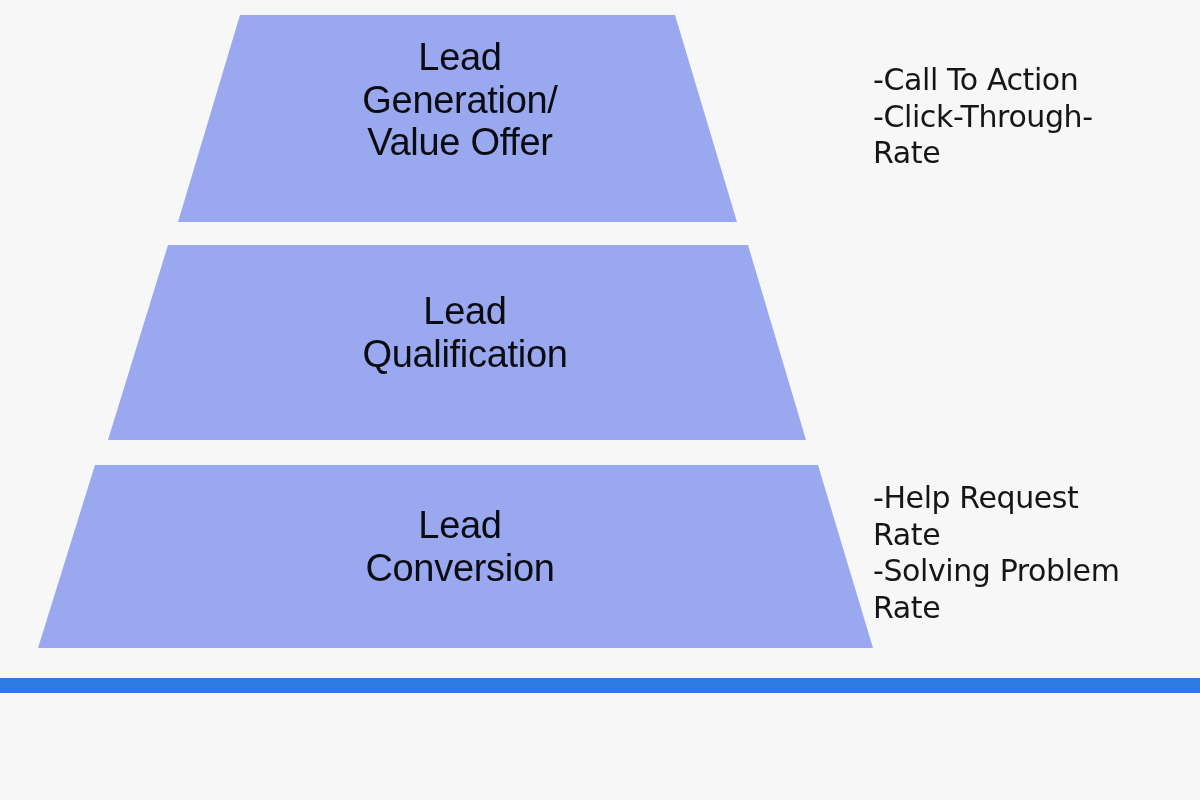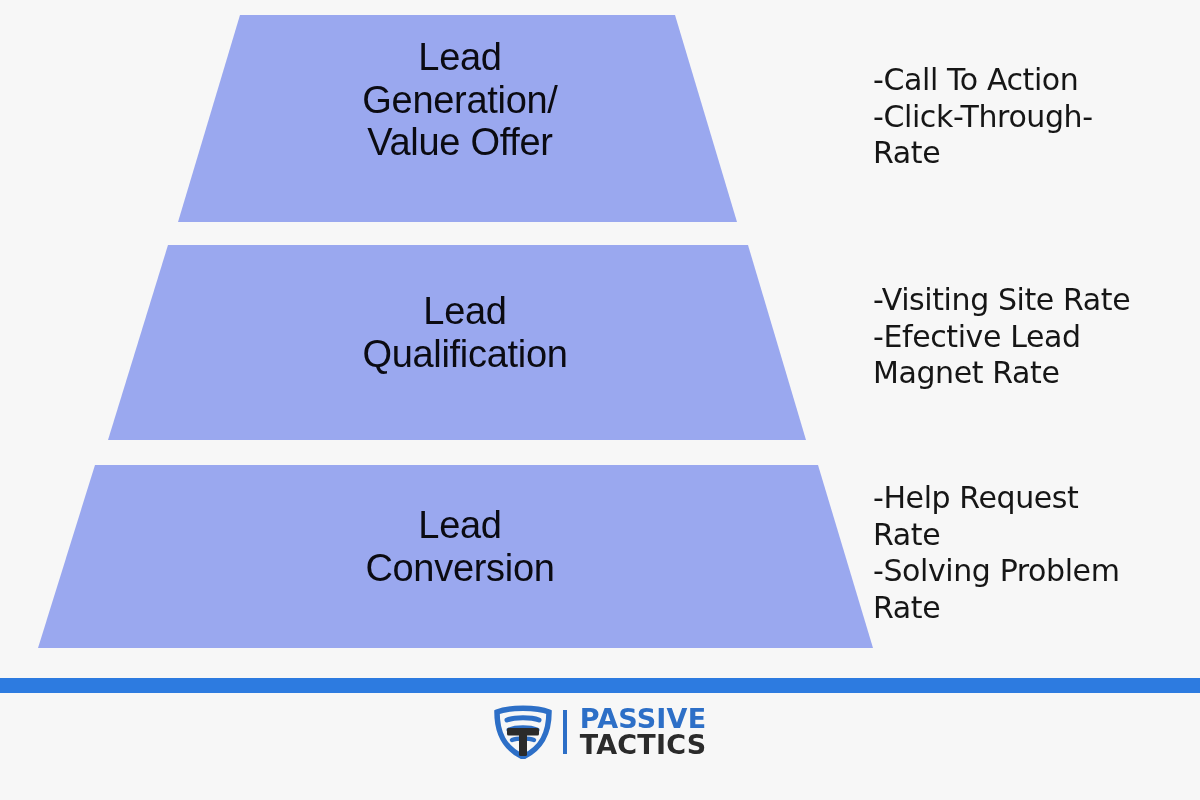--- a/index.html
+++ b/index.html
@@ -192,51 +192,29 @@
     <div class="tier-label" id="tier-label-2" style="color: rgb(11, 11, 18);">Lead
 Qualification</div>
 
     <div class="tier-label" id="tier-label-3" style="color: rgb(11, 11, 18);">Lead
 Conversion</div>
 
     <div class="tier-metrics" id="tier-metrics-1">-Call To Action
 -Click-Through-
  Rate</div>
 
-    <div class="tier-metrics" id="tier-metrics-2">-Visiting Site Rate
--Efective Lead
- Magnet Rate</div>
 
     <div class="tier-metrics" id="tier-metrics-3">-Help Request
  Rate
 -Solving Problem
  Rate</div>
 
   </div>
 
   <div id="brand-divider" style="background: rgb(45, 123, 224);"></div>
 
   <div id="brand-footer">
 
-    <div id="brand-lockup">
-
-      <svg id="brand-shield-icon" viewBox="0 0 116 108" aria-hidden="true">
-        <path d="M6 14 C30 4 86 4 110 14 C110 56 96 86 58 104 C20 86 6 56 6 14 Z" fill="none" stroke="#2d6fc7" stroke-width="11"></path>
-        <path d="M26 30 C42 24 74 24 90 30" fill="none" stroke="#2d6fc7" stroke-width="10" stroke-linecap="round"></path>
-        <path d="M30 50 C44 44 72 44 86 50" fill="none" stroke="#2d6fc7" stroke-width="10" stroke-linecap="round"></path>
-        <path d="M36 70 C46 66 70 66 80 70" fill="none" stroke="#2d6fc7" stroke-width="9" stroke-linecap="round"></path>
-        <rect x="26" y="46" width="64" height="15" rx="3" fill="#2b2b2b"></rect>
-        <rect x="50" y="46" width="16" height="56" rx="3" fill="#2b2b2b"></rect>
-      </svg>
-
-      <div id="brand-rule"></div>
-
-      <div id="brand-wordmark">
-        <span id="brand-name-primary" style="color: rgb(45, 111, 199);">PASSIVE</span>
-        <span id="brand-name-secondary" style="color: rgb(43, 43, 43);">TACTICS</span>
-      </div>
-
-    </div>
 
 
   </div>
 
 </div>
 
 </body></html>

